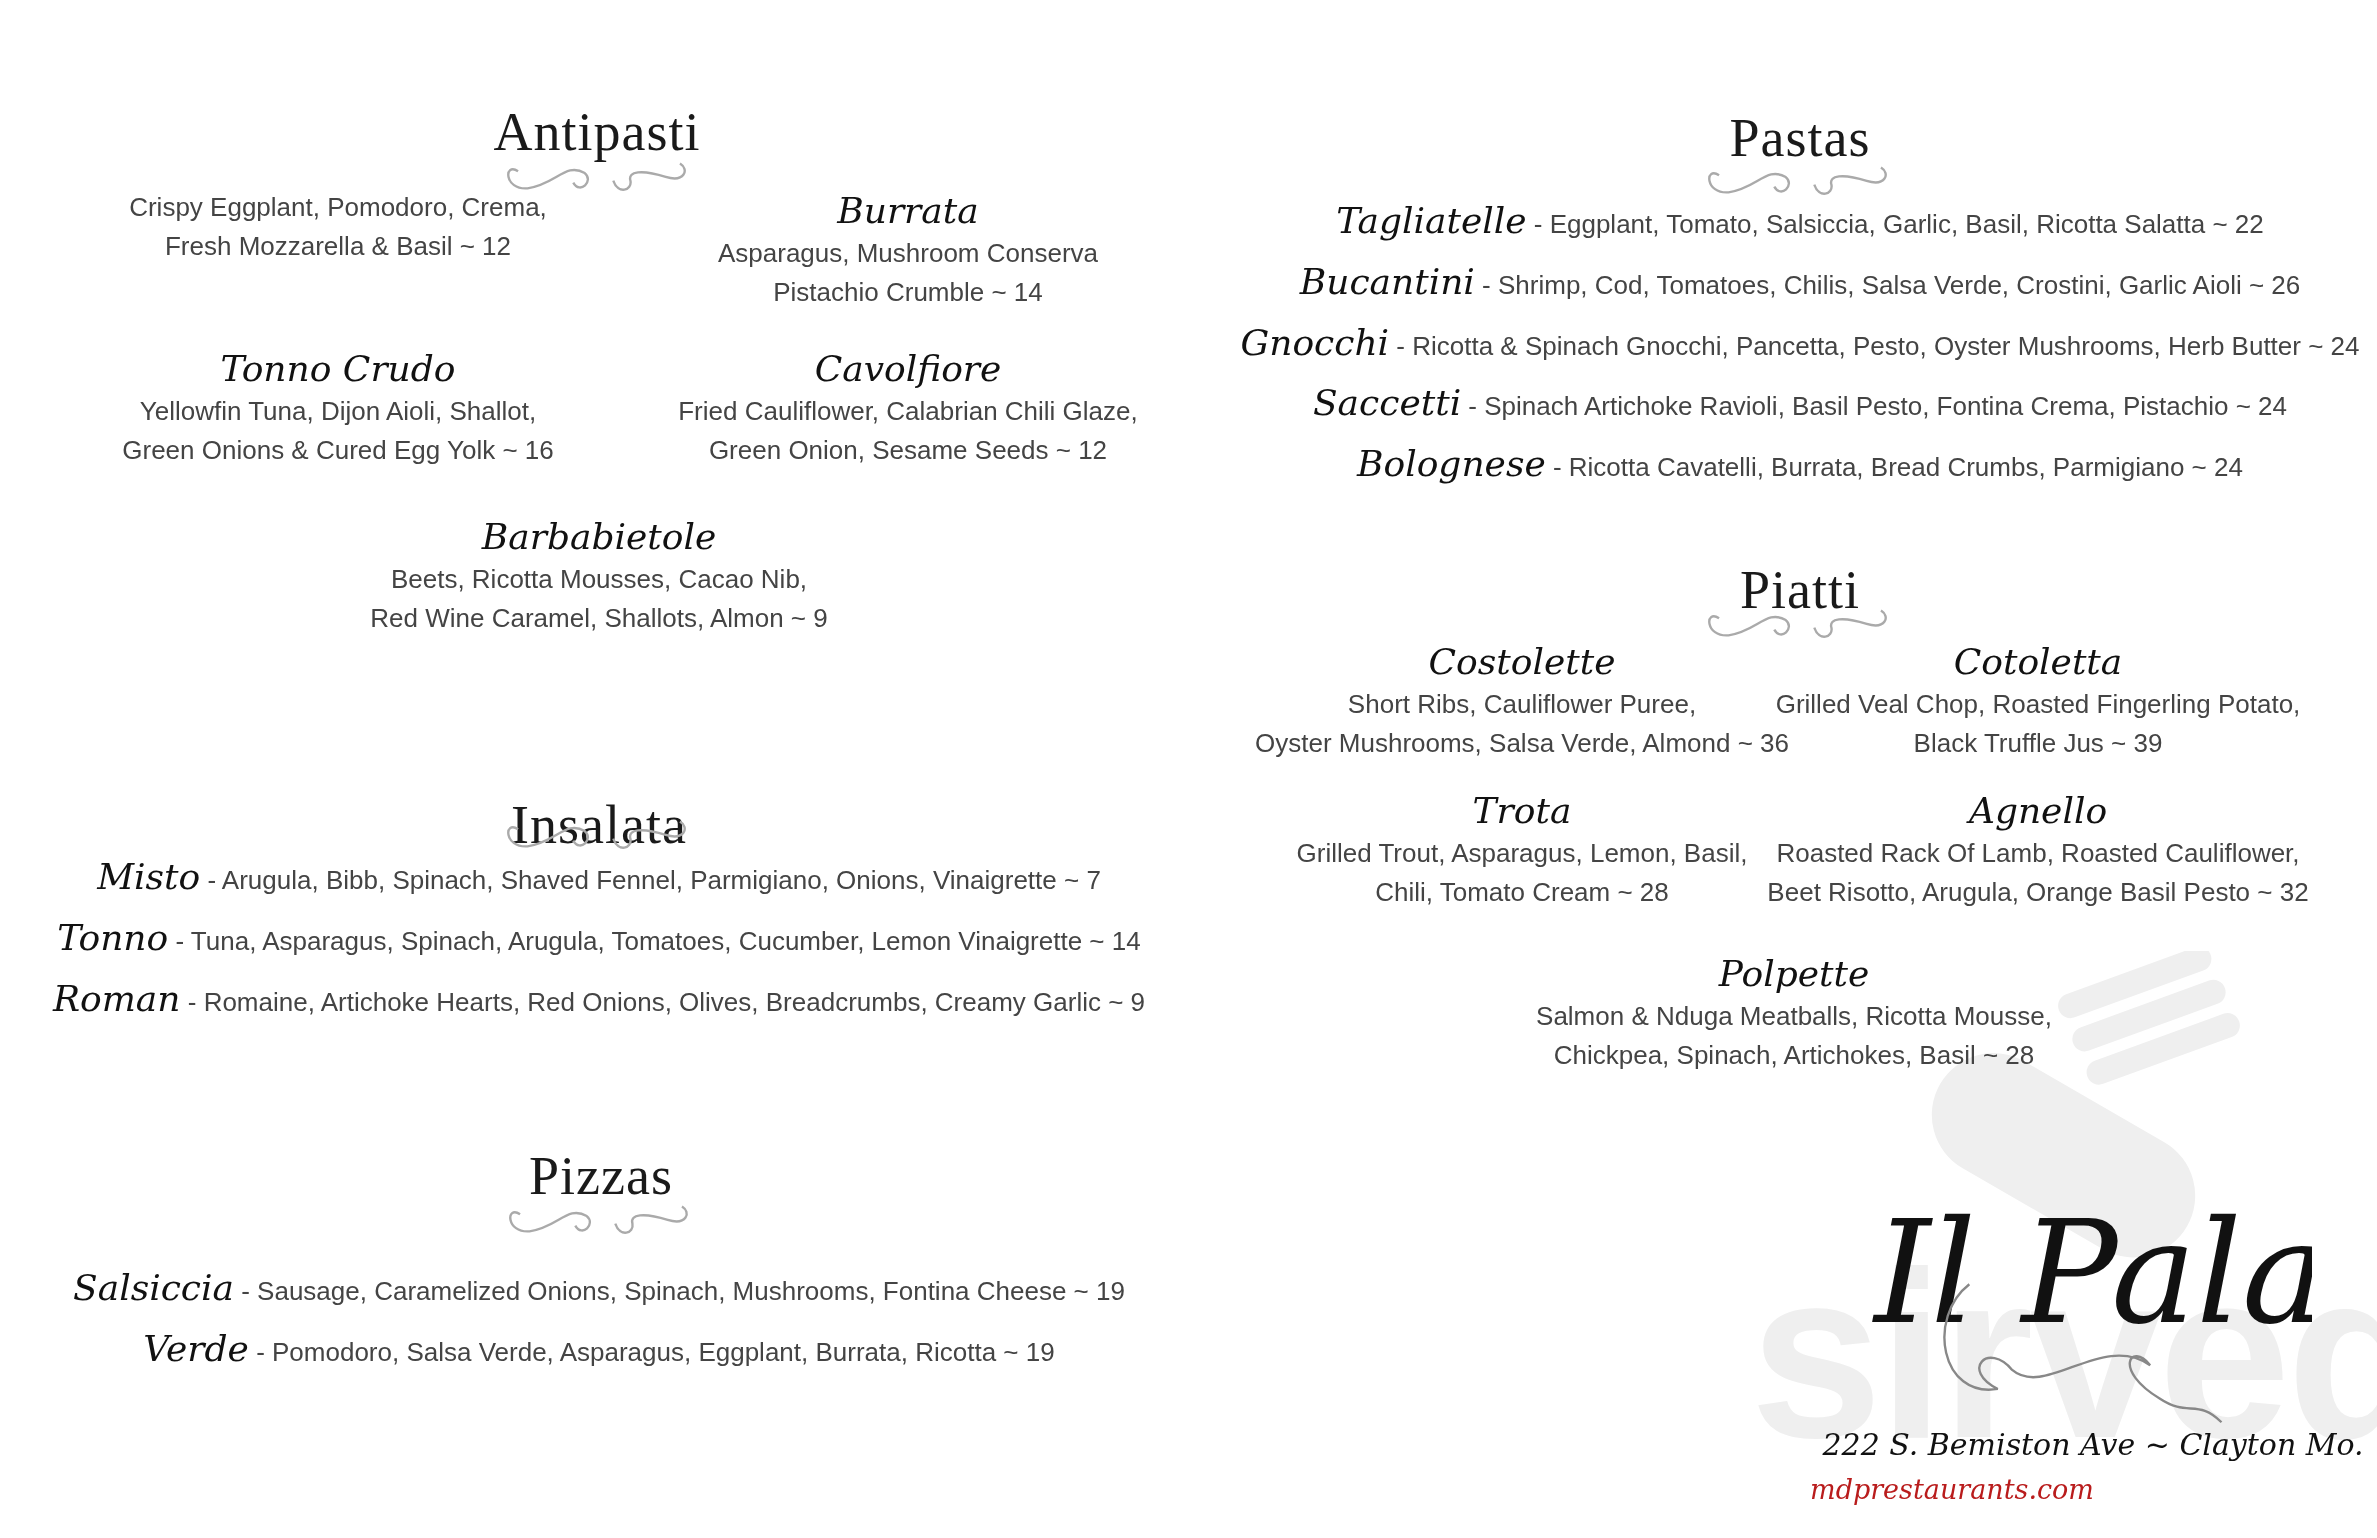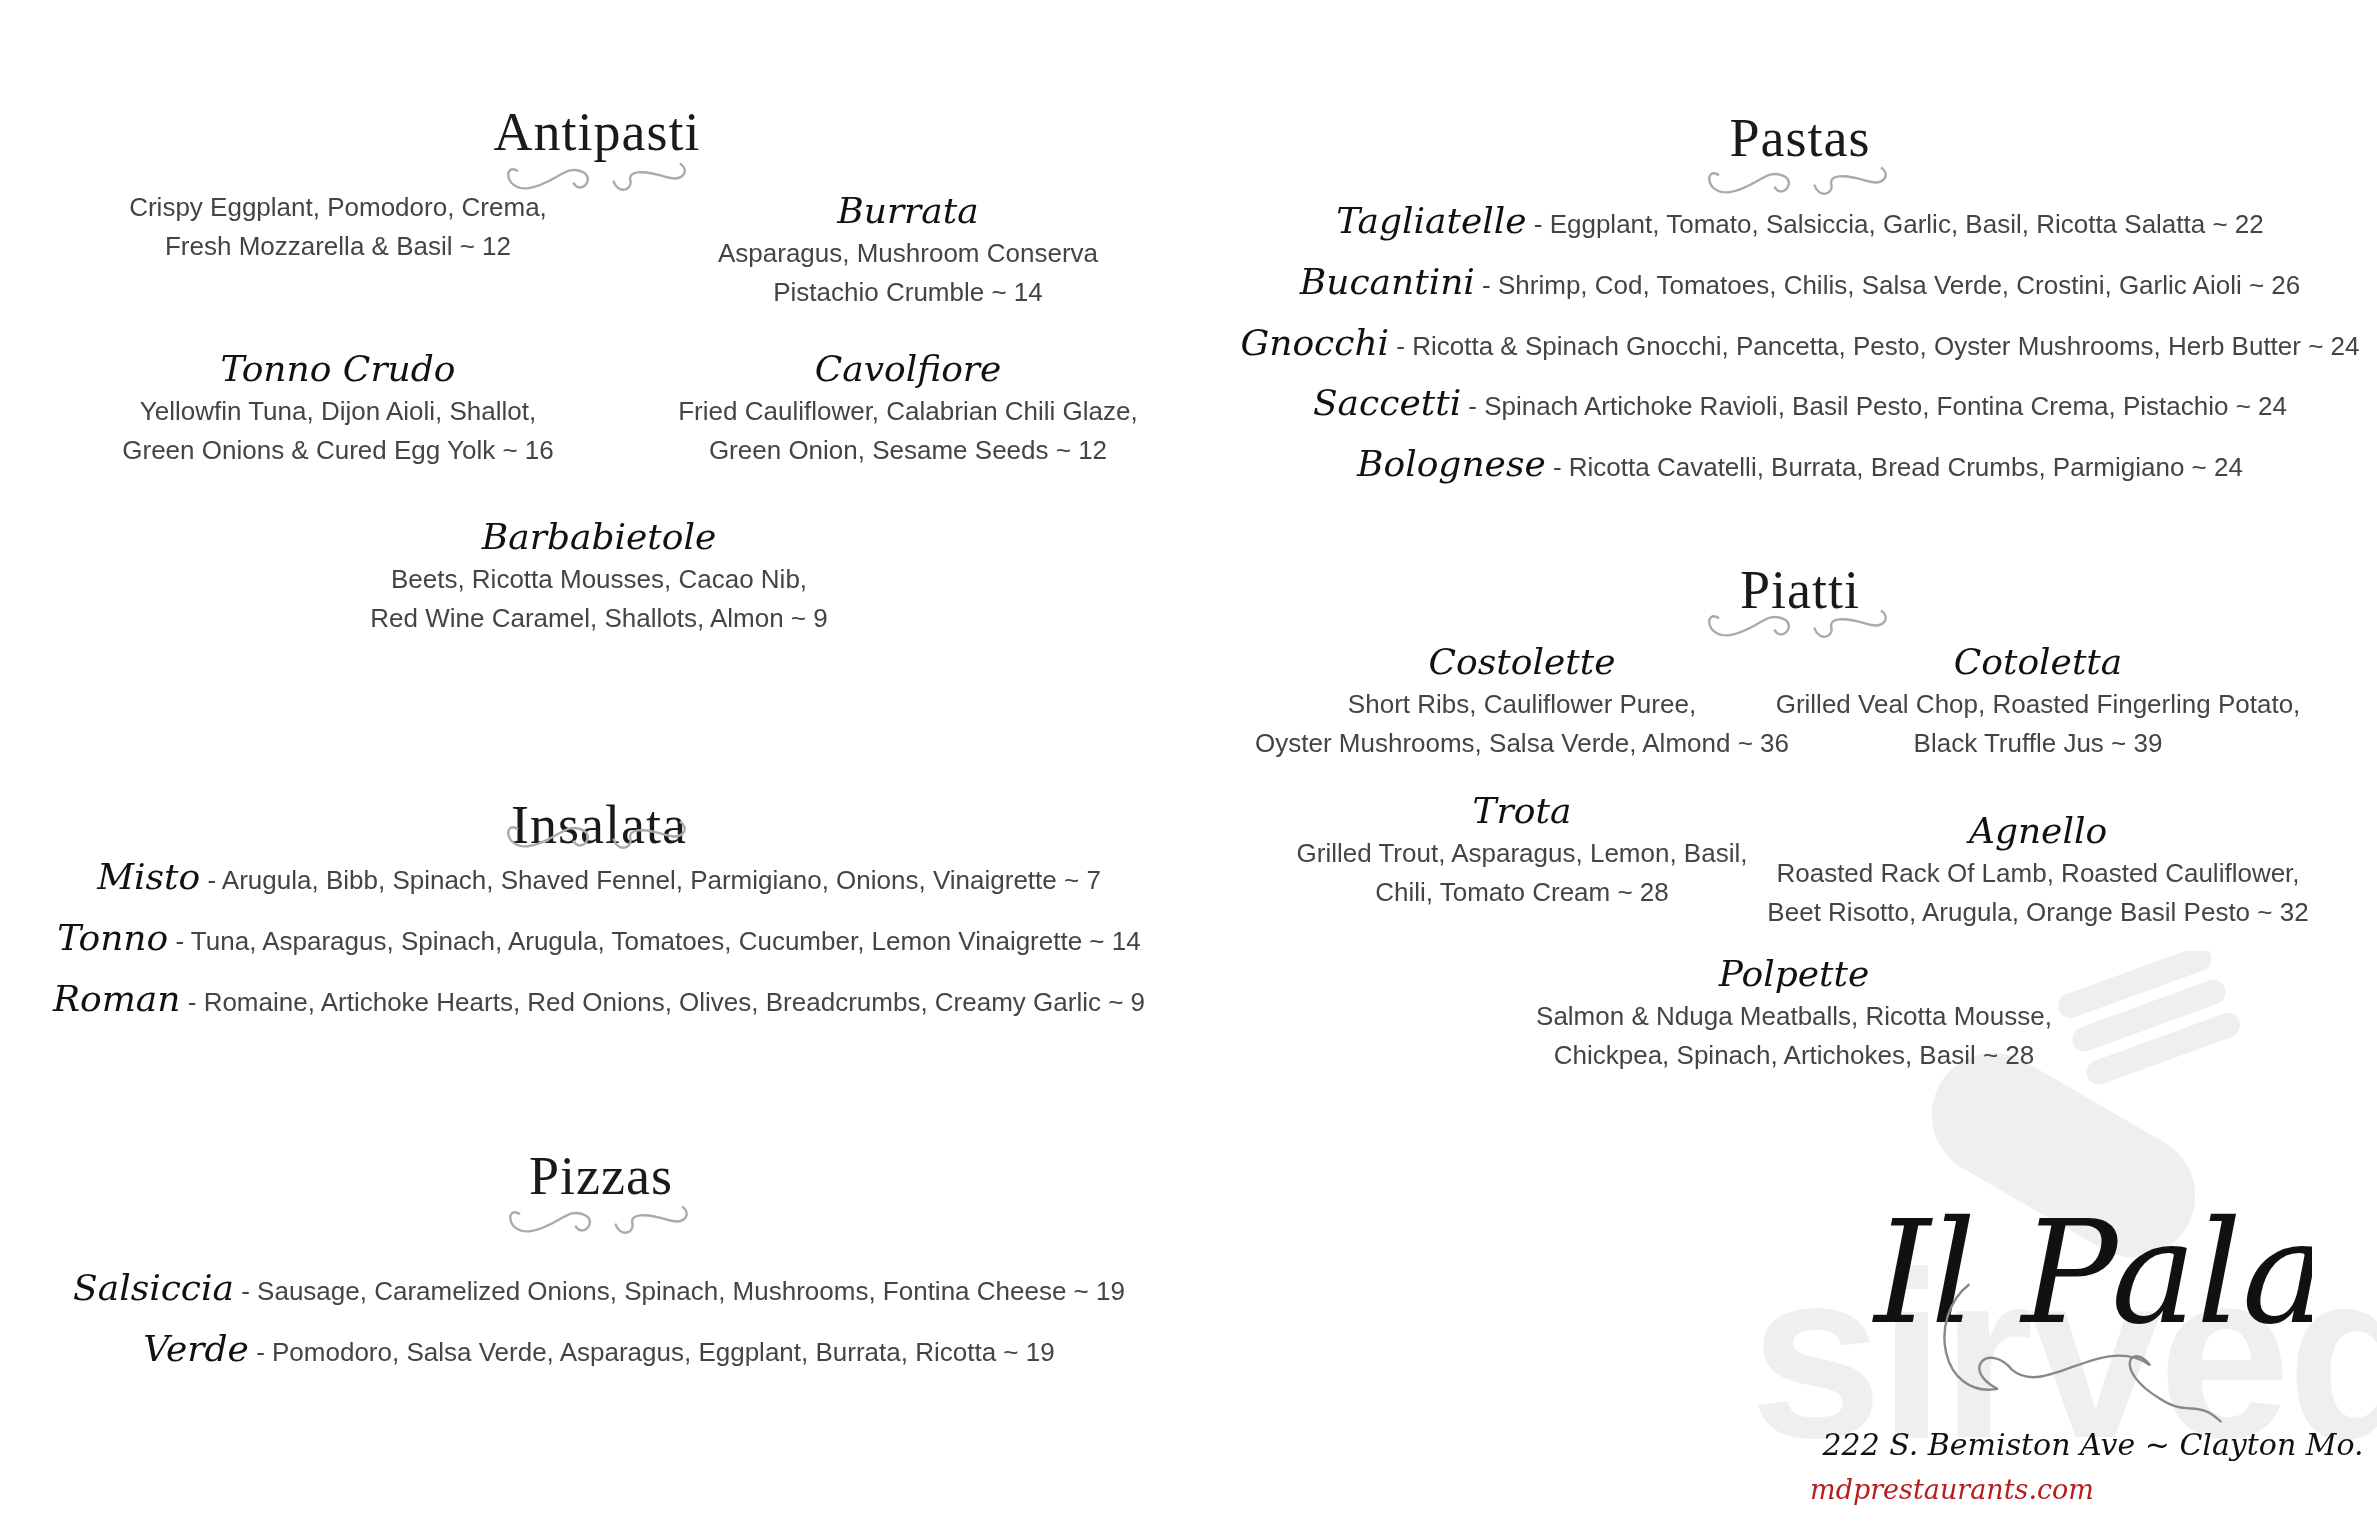--- a/index.html
+++ b/index.html
@@ -125,21 +125,21 @@
 <div class="dish" style="left:2038px; top:639px;">
   <span class="dish-name">Cotoletta</span>
   <span class="dish-desc">Grilled Veal Chop, Roasted Fingerling Potato,</span>
   <span class="dish-desc">Black Truffle Jus ~ 39</span>
 </div>
 <div class="dish" style="left:1522px; top:788px;">
   <span class="dish-name">Trota</span>
   <span class="dish-desc">Grilled Trout, Asparagus, Lemon, Basil,</span>
   <span class="dish-desc">Chili, Tomato Cream ~ 28</span>
 </div>
-<div class="dish" style="left:2038px; top:808px;">
+<div class="dish" style="left:2038px; top:788px;">
   <span class="dish-name">Agnello</span>
   <span class="dish-desc">Roasted Rack Of Lamb, Roasted Cauliflower,</span>
   <span class="dish-desc">Beet Risotto, Arugula, Orange Basil Pesto ~ 32</span>
 </div>
 <div class="dish" style="left:1794px; top:951px;">
   <span class="dish-name">Polpette</span>
   <span class="dish-desc">Salmon &amp; Nduga Meatballs, Ricotta Mousse,</span>
   <span class="dish-desc">Chickpea, Spinach, Artichokes, Basil ~ 28</span>
 </div>
 

